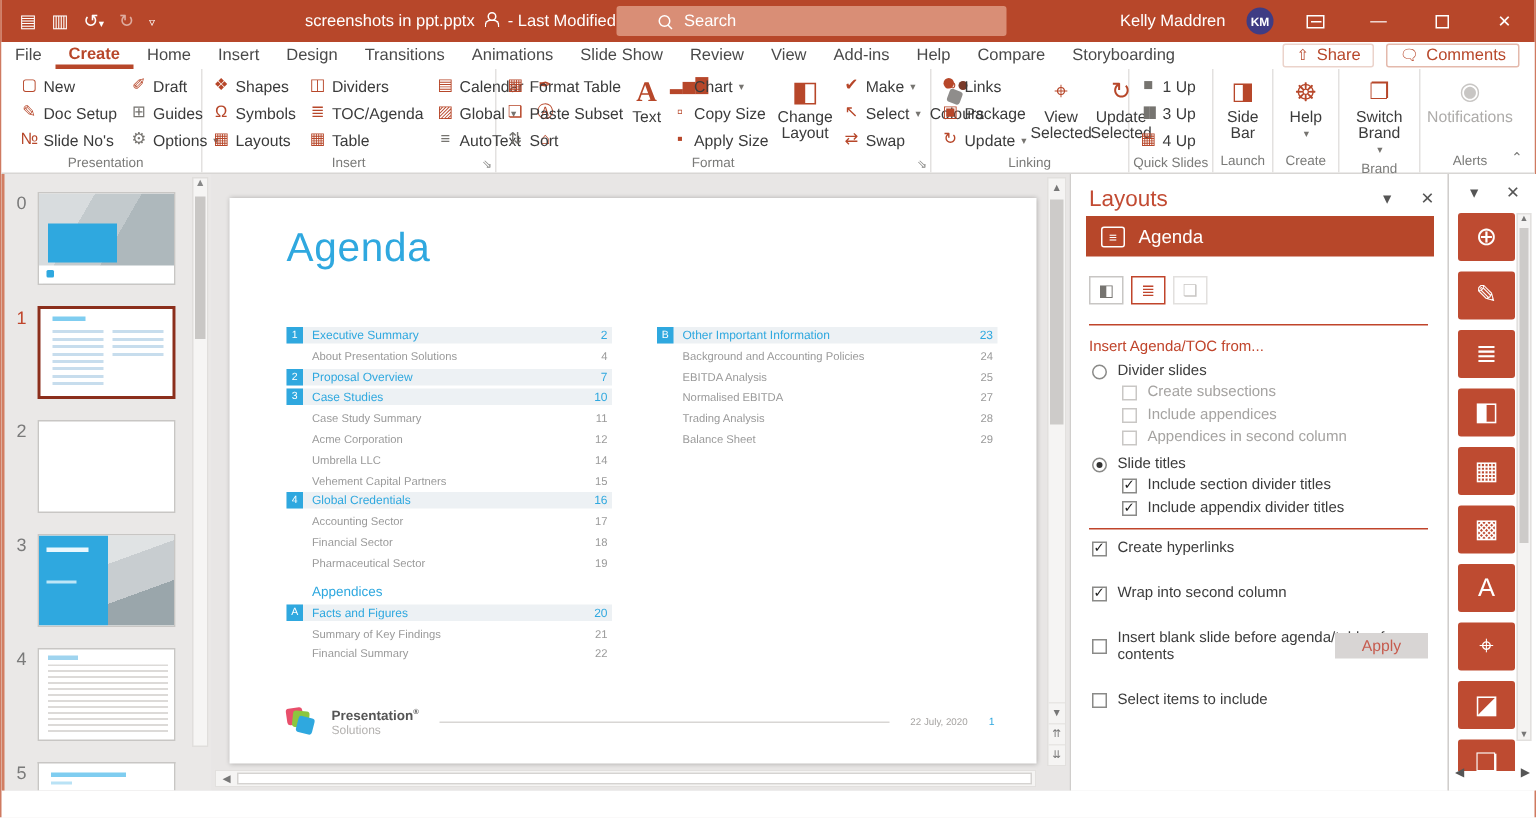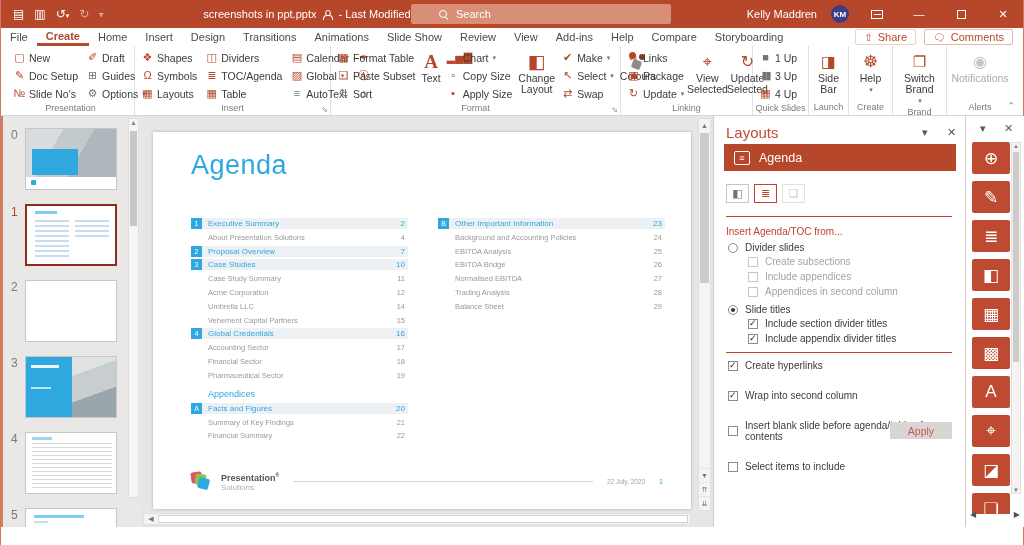--- a/index.html
+++ b/index.html
@@ -4,21 +4,21 @@
 <style>
   * { margin:0; padding:0; box-sizing:border-box; }
   html,body { width:1024px; height:545px; overflow:hidden; font-family:"Liberation Sans","DejaVu Sans",sans-serif; background:#fff; }
   .window { position:relative; width:1024px; height:545px; border-left:1px solid #CF7A61; border-right:1px solid #CF7A61; }
 
   
   .titlebar { position:absolute; left:0; top:0; width:100%; height:28px; background:#B7472A; display:flex; align-items:center; color:#fff; font-size:11px; }
   .qat { display:flex; align-items:center; gap:10px; padding:0 12px; }
   .qat .g { font-size:12px; color:#fff; cursor:default; }
   .qat .dim { opacity:.55; }
-  .tb-title { display:flex; align-items:flex-end; gap:6px; margin-left:88px; white-space:nowrap; }
+  .tb-title { display:flex; align-items:flex-start; gap:6px; margin-left:88px; white-space:nowrap; }
   .person-icon { position:relative; width:10px; height:10px; display:inline-block; }
   .person-icon::before { content:""; position:absolute; left:3px; top:0; width:4px; height:4px; border:1px solid #fff; border-radius:50%; }
   .person-icon::after { content:""; position:absolute; left:1px; top:5px; width:8px; height:4px; border:1px solid #fff; border-bottom:none; border-radius:4px 4px 0 0; }
   .search-box { position:absolute; left:410px; top:4px; width:260px; height:20px; background:#D98E76; border-radius:2px; display:flex; align-items:center; gap:8px; padding-left:28px; color:#fff; }
   .mag-icon { position:relative; width:9px; height:9px; display:inline-block; }
   .mag-icon::before { content:""; position:absolute; left:0; top:0; width:6px; height:6px; border:1.4px solid #fff; border-radius:50%; }
   .mag-icon::after { content:""; position:absolute; left:6px; top:6px; width:4px; height:1.4px; background:#fff; transform:rotate(45deg); transform-origin:left center; }
   .tb-right { position:absolute; right:0; top:0; height:28px; display:flex; align-items:center; gap:14px; padding-right:6px; }
   .avatar { width:18px; height:18px; border-radius:50%; background:#3F3C84; color:#fff; font-size:8px; display:flex; align-items:center; justify-content:center; font-weight:bold; }
   .winbtn { width:28px; height:28px; display:flex; align-items:center; justify-content:center; font-size:11px; color:#fff; }
@@ -672,25 +672,20 @@
               <span class="tlabel">Background and Accounting Policies</span>
               <span class="tpage">24</span>
             </div>
 
             <div class="trow">
               <span class="tbadge"></span>
               <span class="tlabel">EBITDA Analysis</span>
               <span class="tpage">25</span>
             </div>
 
-            <div class="trow">
-              <span class="tbadge"></span>
-              <span class="tlabel">EBITDA Bridge</span>
-              <span class="tpage">26</span>
-            </div>
 
             <div class="trow">
               <span class="tbadge"></span>
               <span class="tlabel">Normalised EBITDA</span>
               <span class="tpage">27</span>
             </div>
 
             <div class="trow">
               <span class="tbadge"></span>
               <span class="tlabel">Trading Analysis</span>

